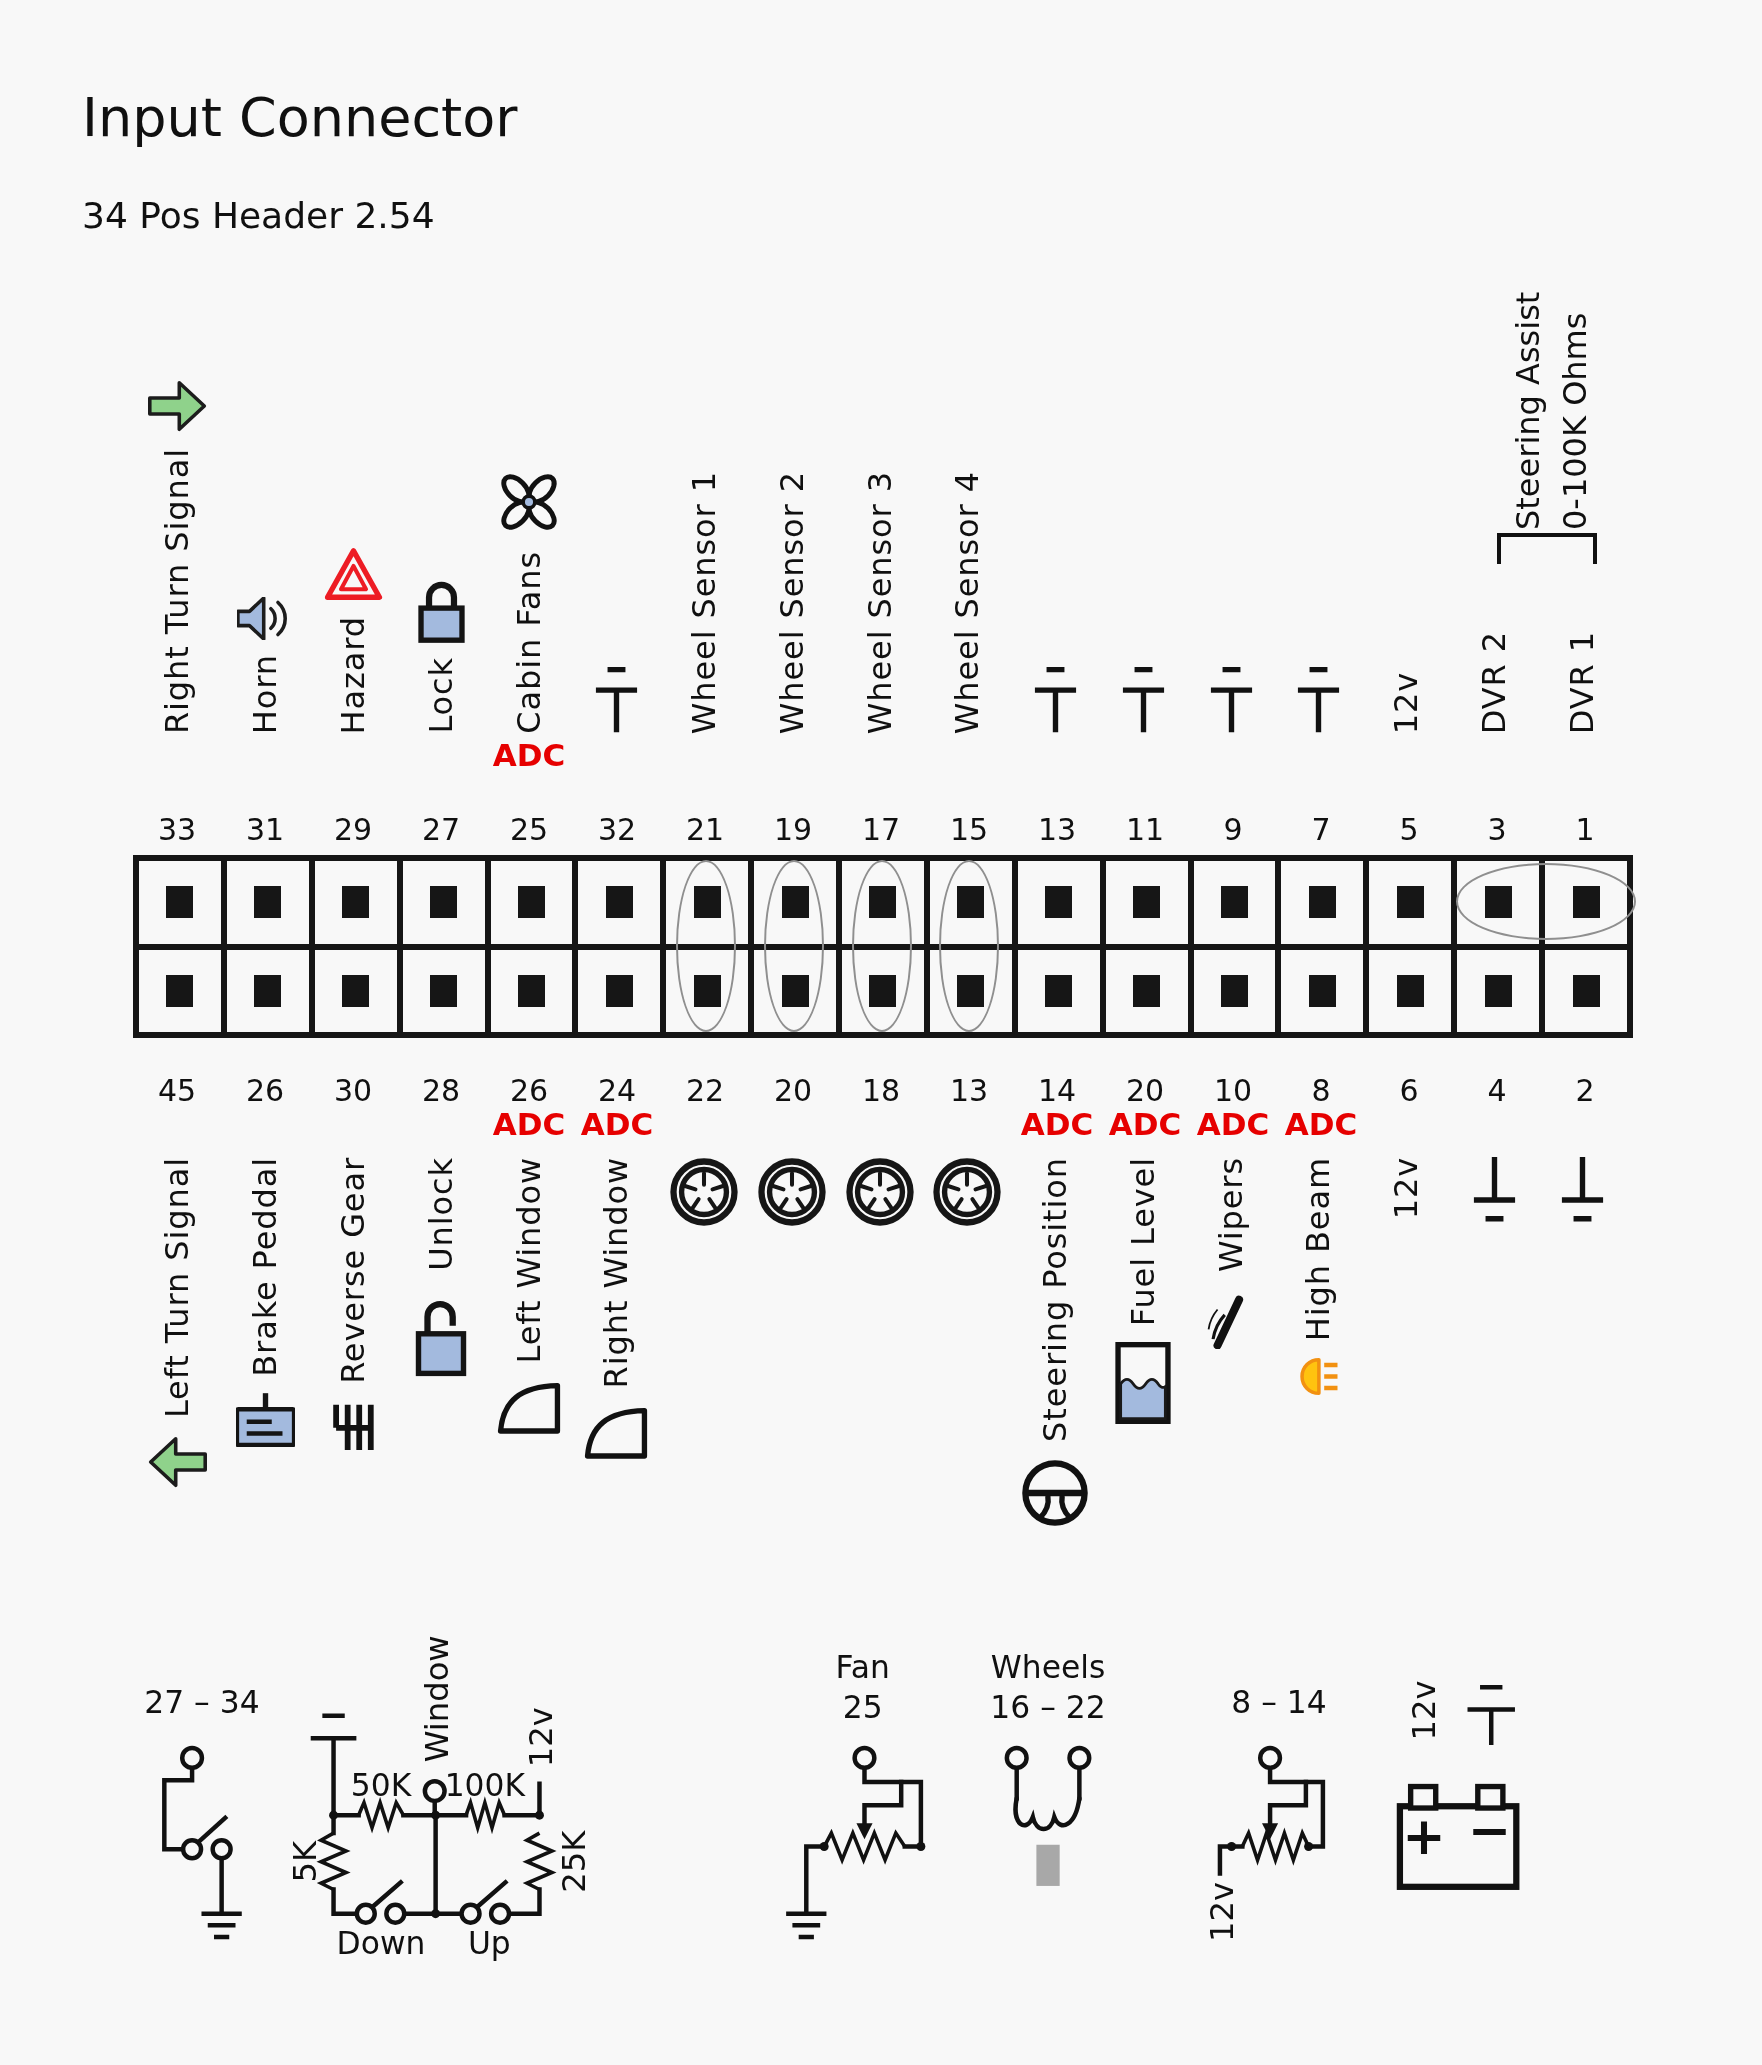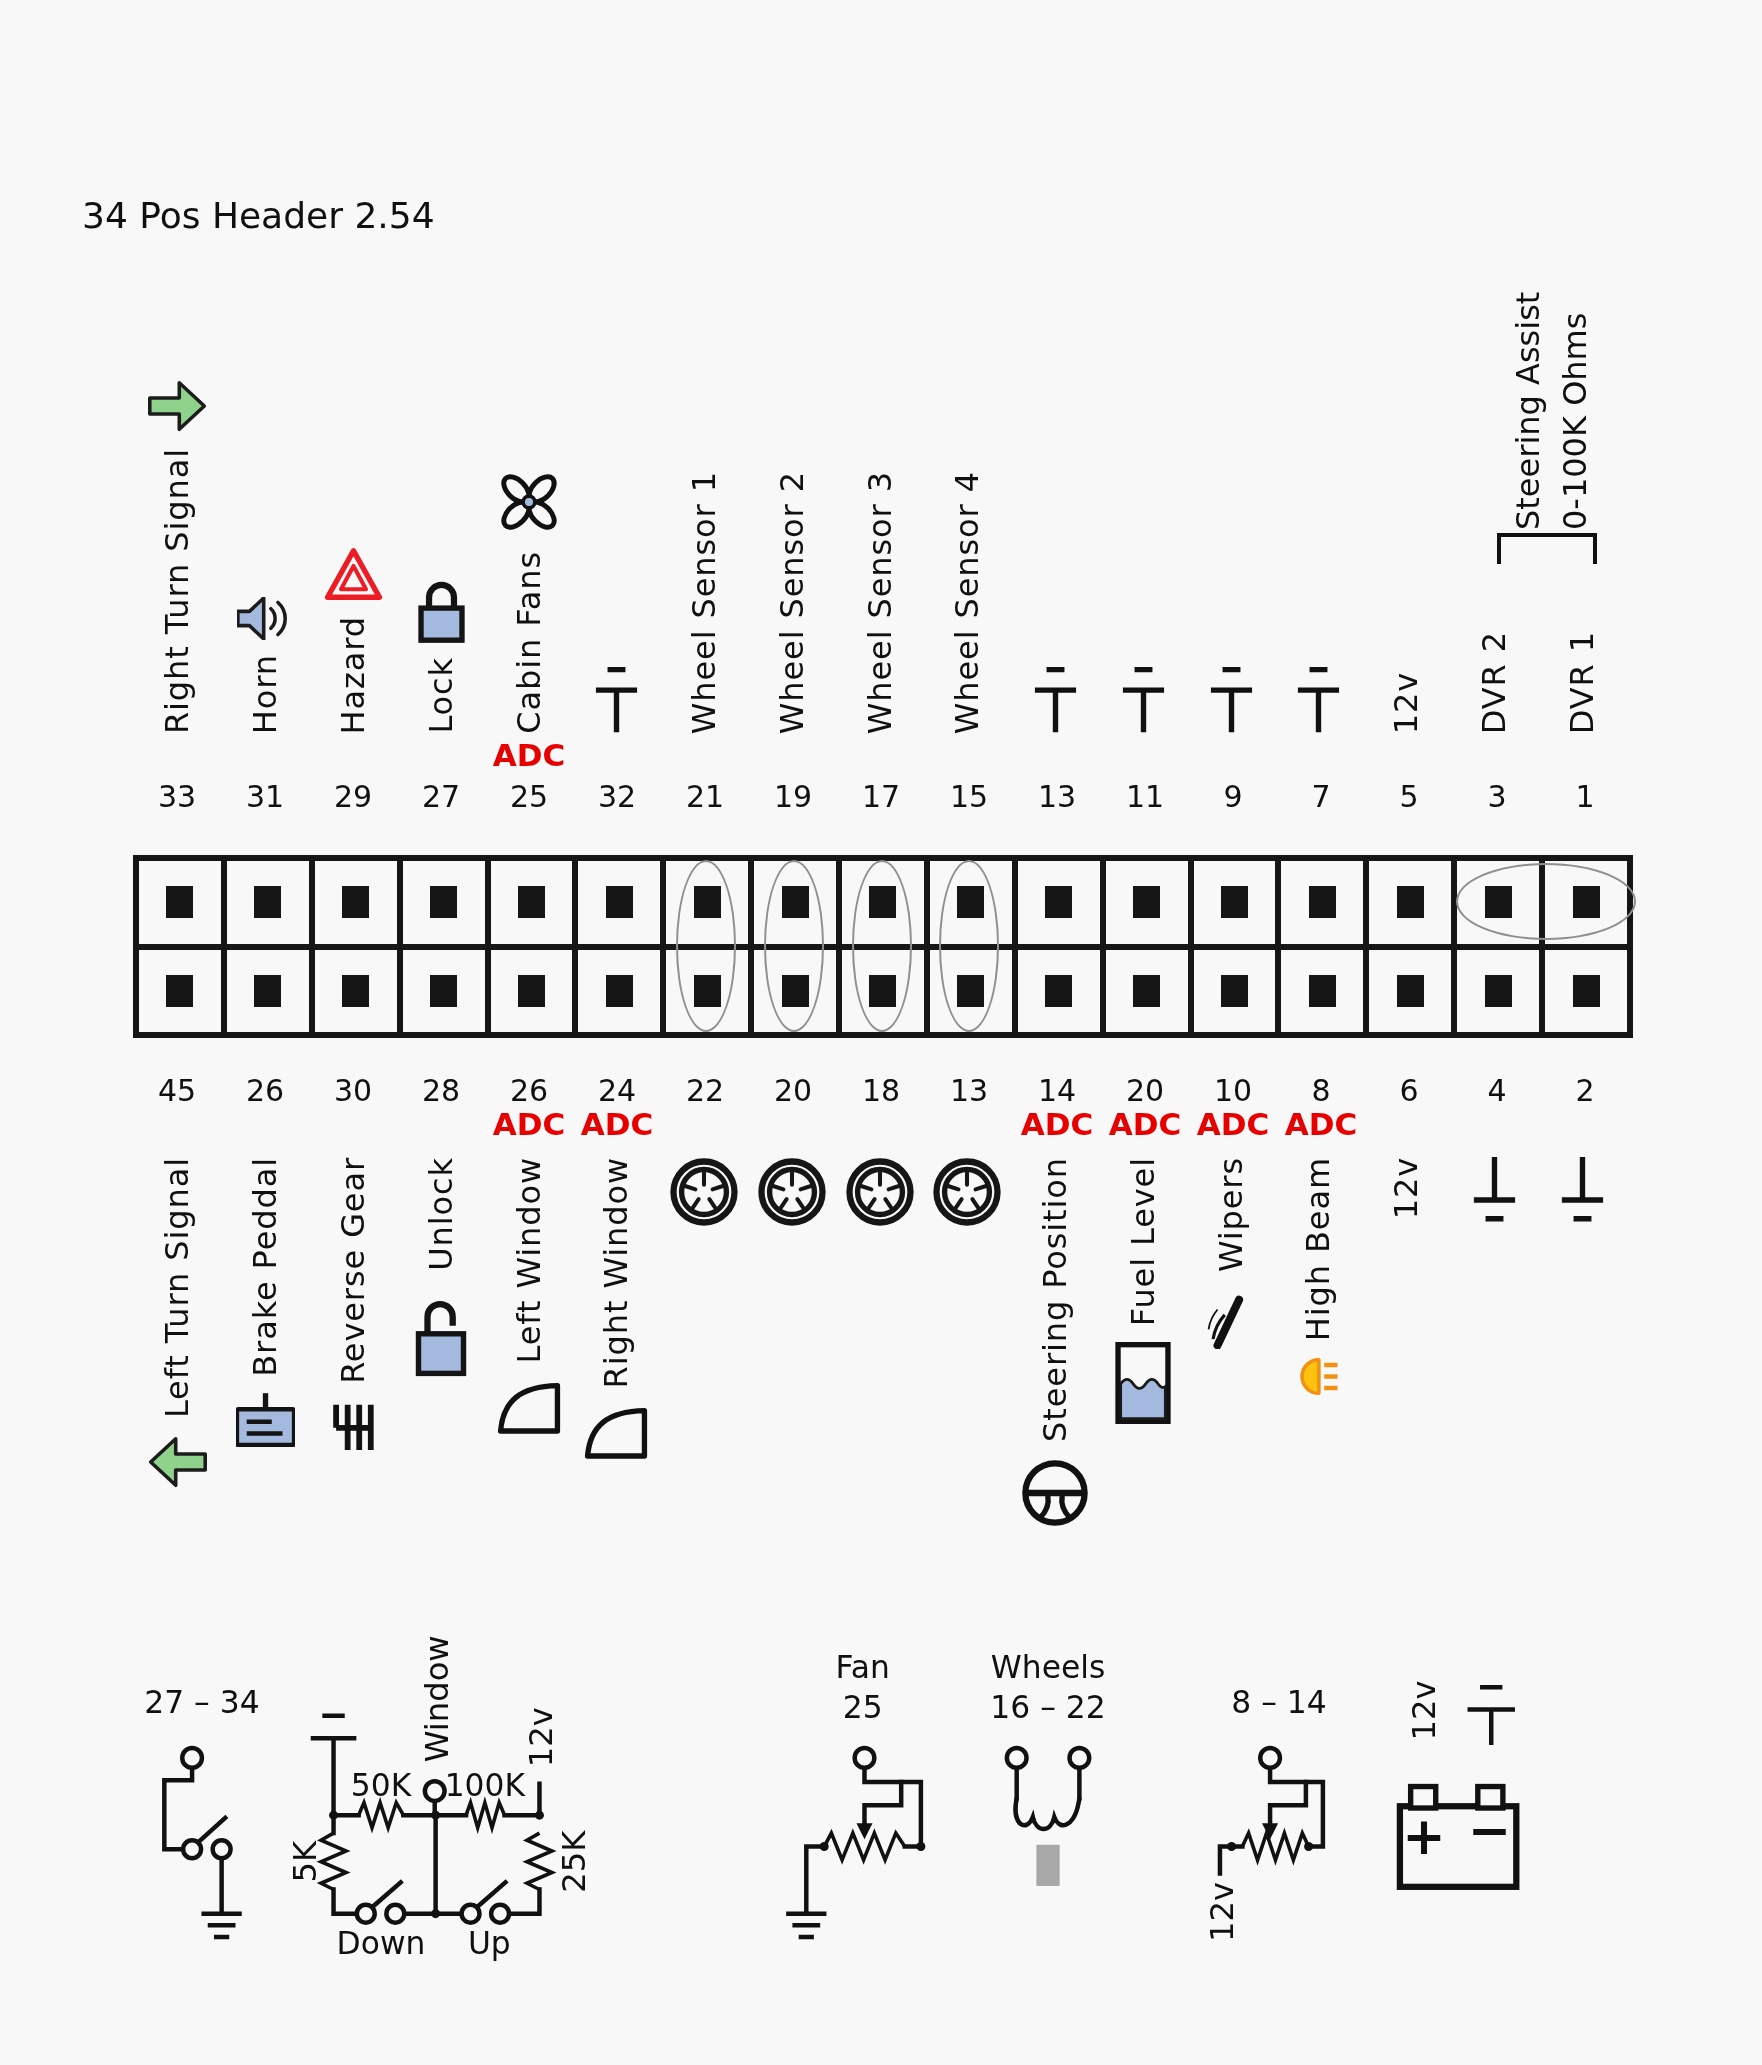--- a/index.html
+++ b/index.html
@@ -35,20 +35,21 @@
   .head{fill:#111;}
   .ct{font-size:35px;fill:#101010;font-family:"DejaVu Sans","Liberation Sans",sans-serif;}
   .crt{font-size:36px;fill:#101010;font-family:"DejaVu Sans","Liberation Sans",sans-serif;}
   .bsign{font-size:58px;font-weight:bold;fill:#111;font-family:"DejaVu Sans","Liberation Sans",sans-serif;}
 </style>
 </head>
 <body>
 
 <div id="canvas">
 
+  <div class="title">Input Connector</div>
   <div class="subtitle">34 Pos Header 2.54</div>
 
   <div class="bracket"></div>
   <div class="sa">
     <div>Steering Assist</div>
     <div>0-100K Ohms</div>
   </div>
 
   <svg id="circuits" width="1763" height="462" viewBox="0 1790 1968 516">
 
@@ -344,21 +345,21 @@
       <span></span>
       <span></span>
       <span></span>
       <span></span>
       <span></span>
       <span></span>
       <span></span>
       <span></span>
       <span></span>
     </div>
-    <div class="numrow" style="top: 779px;">
+    <div class="numrow" style="top: 812px;">
       <span>33</span>
       <span>31</span>
       <span>29</span>
       <span>27</span>
       <span>25</span>
       <span>32</span>
       <span>21</span>
       <span>19</span>
       <span>17</span>
       <span>15</span>

